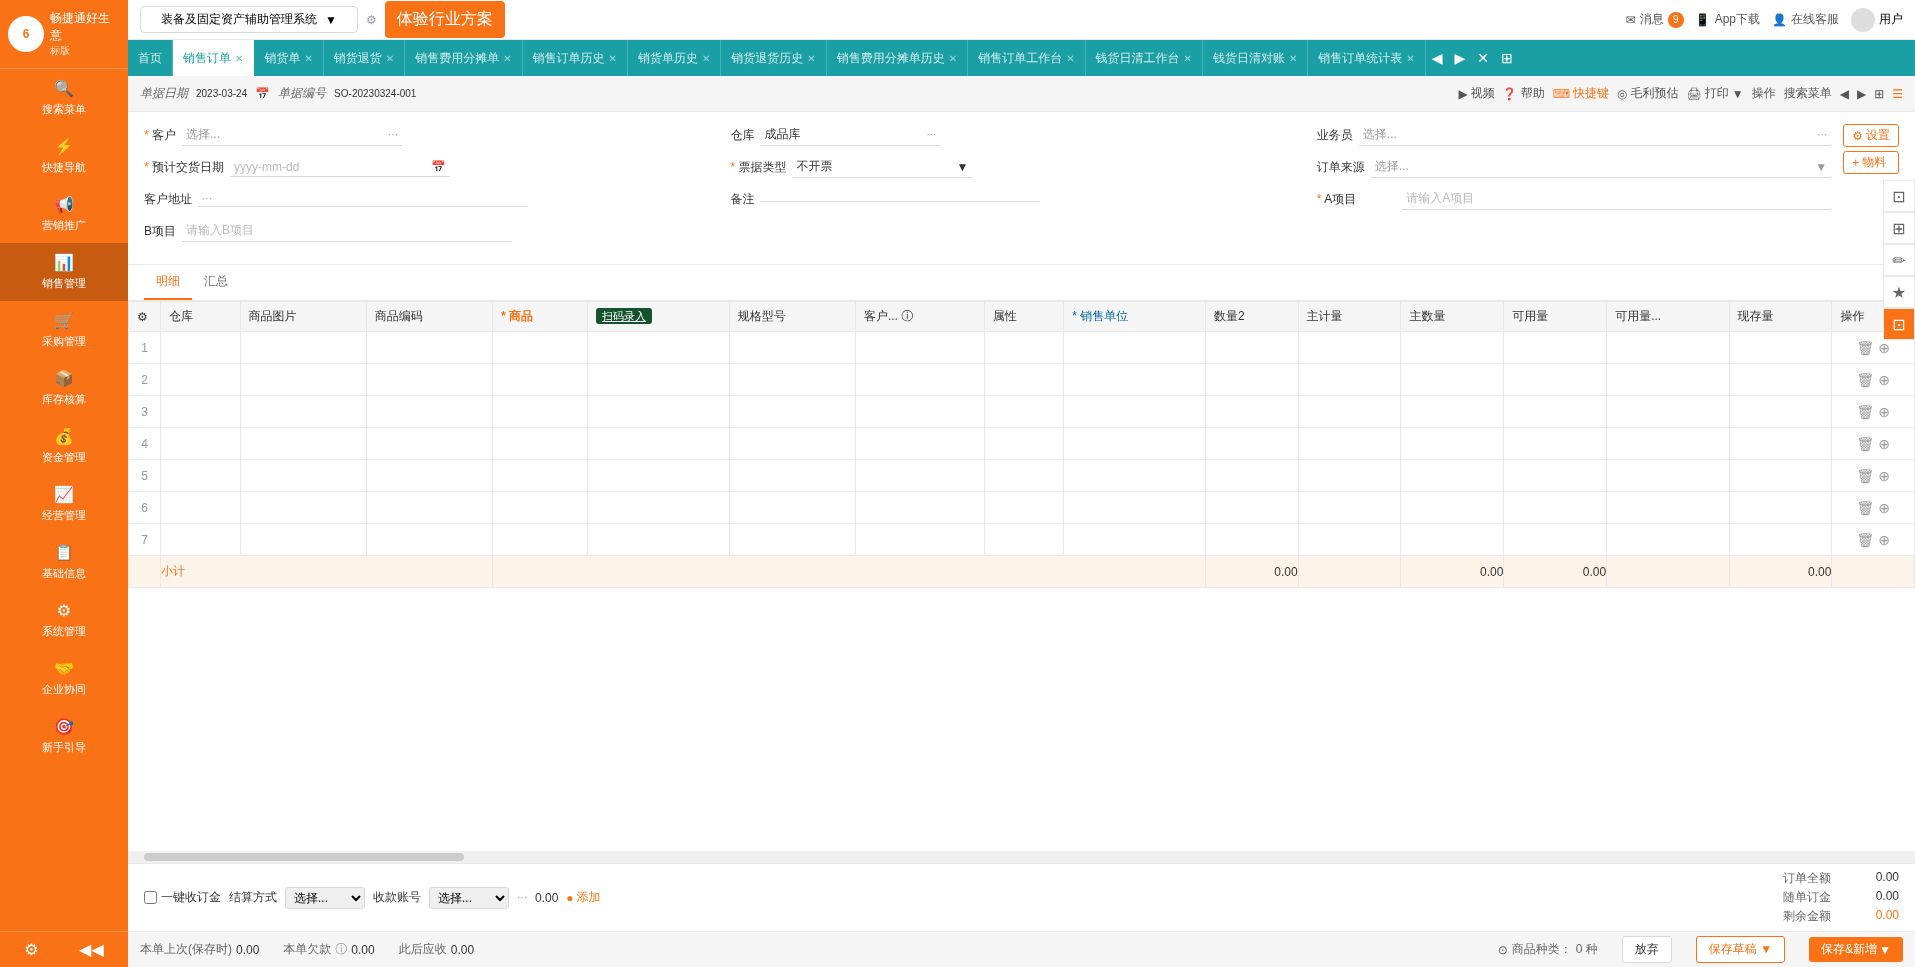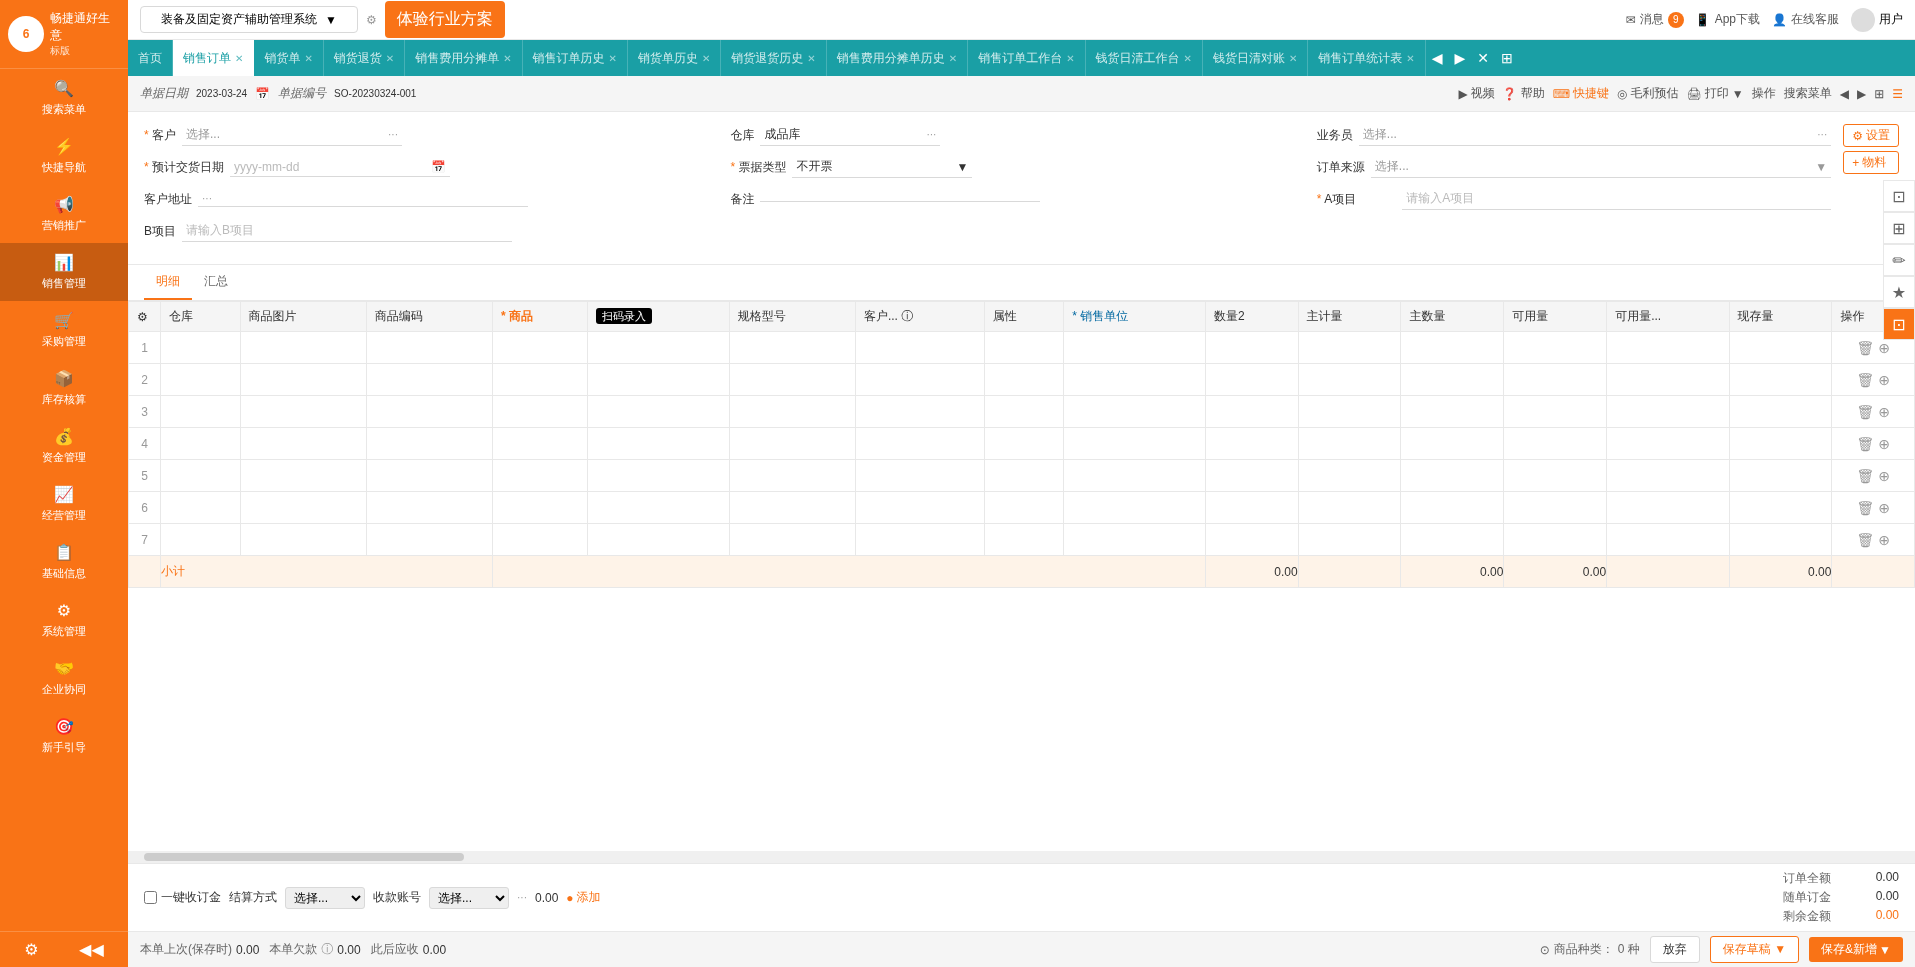--- a/index.html
+++ b/index.html
@@ -71,27 +71,27 @@
 
     
     .table-area { flex: 1; overflow: auto; }
     .data-table { width: 100%; border-collapse: collapse; }
     .data-table th { background: #f5f5f5; border: 1px solid #e8e8e8; padding: 6px 8px; text-align: left; font-weight: normal; color: #333; white-space: nowrap; font-size: 12px; }
     .data-table td { border: 1px solid #e8e8e8; padding: 0; height: 32px; }
     .data-table .row-num { color: #999; text-align: center; font-size: 12px; padding: 6px 8px; }
     .subtotal-row td { background: #fef3e8; }
     .subtotal-label { color: #f97316; padding: 6px 8px; font-size: 12px; }
     .subtotal-val { color: #333; text-align: right; padding: 6px 8px; font-size: 12px; }
-    .scan-btn { background: #000000; color: white; padding: 2px 6px; border-radius: 3px; font-size: 11px; cursor: pointer; }
+    .scan-btn { background: #14532d; color: white; padding: 2px 6px; border-radius: 3px; font-size: 11px; cursor: pointer; text-decoration: underline; }
     .th-settings { width: 32px; text-align: center; }
     .table-actions { display: flex; gap: 4px; padding: 0 4px; justify-content: center; }
     .action-icon { color: #999; cursor: pointer; font-size: 14px; }
 
     
-    .bottom-bar { height: 36px; background: #f5f5f5; border-top: 1px solid #e8e8e8; display: flex; align-items: center; padding: 0 12px; gap: 10px; flex-shrink: 0; }
+    .bottom-bar { height: 36px; background: #f5f5f5; border-top: 1px solid #e8e8e8; display: flex; align-items: center; padding: 0 12px; gap: 24px; flex-shrink: 0; }
     .bottom-info { display: flex; align-items: center; gap: 4px; }
     .bottom-info-label { color: #666; font-size: 12px; }
     .bottom-info-value { color: #333; font-size: 12px; }
     .bottom-spacer { flex: 1; }
     .goods-count { display: flex; align-items: center; gap: 4px; color: #666; font-size: 12px; }
     .discard-btn { border: 1px solid #d9d9d9; background: white; padding: 4px 12px; border-radius: 3px; cursor: pointer; font-size: 12px; color: #333; }
     .save-draft-btn { border: 1px solid #f97316; background: white; color: #f97316; padding: 4px 12px; border-radius: 3px; cursor: pointer; font-size: 12px; }
     .save-new-btn { background: #f97316; color: white; padding: 4px 12px; border-radius: 3px; border: none; cursor: pointer; font-size: 12px; display: flex; align-items: center; gap: 2px; }
     .order-summary-row { display: flex; gap: 8px; font-size: 12px; color: #666; }
     .order-summary-value { color: #333; min-width: 60px; text-align: right; }

